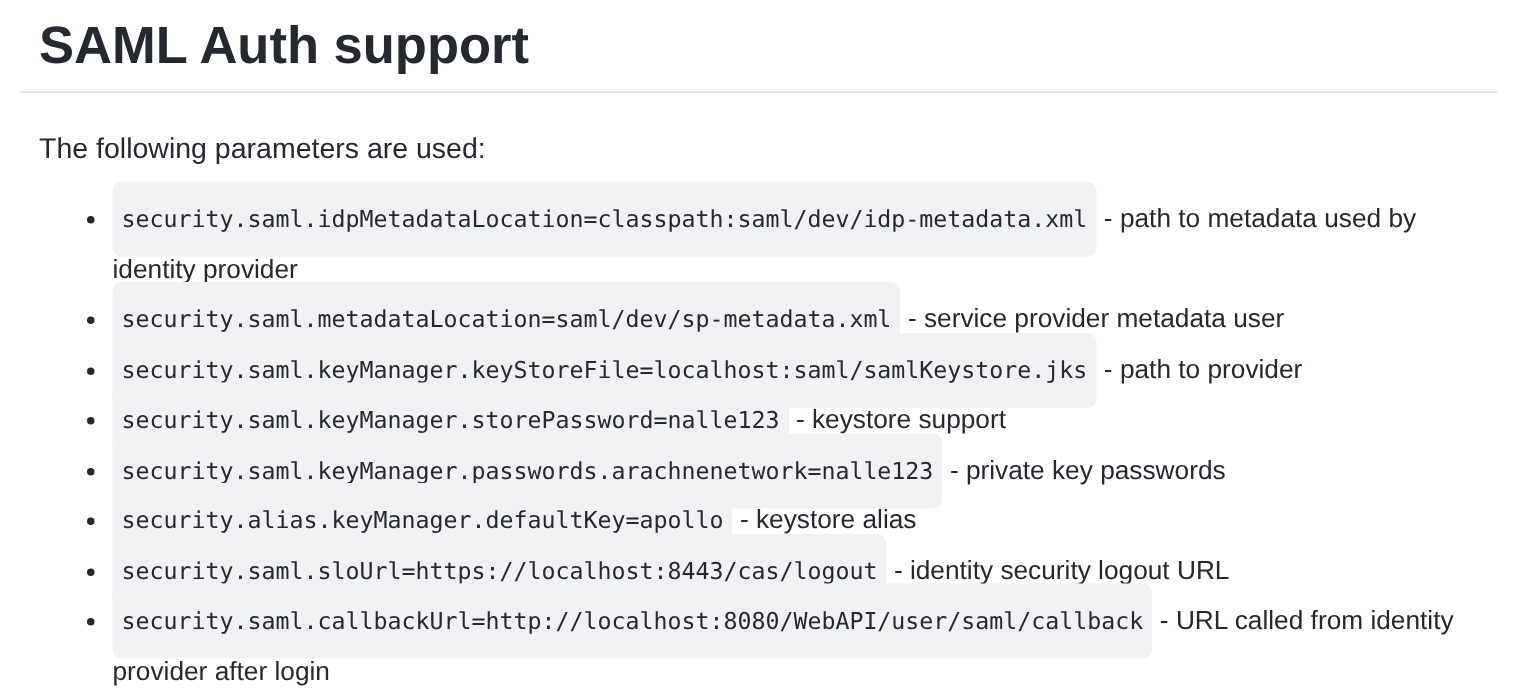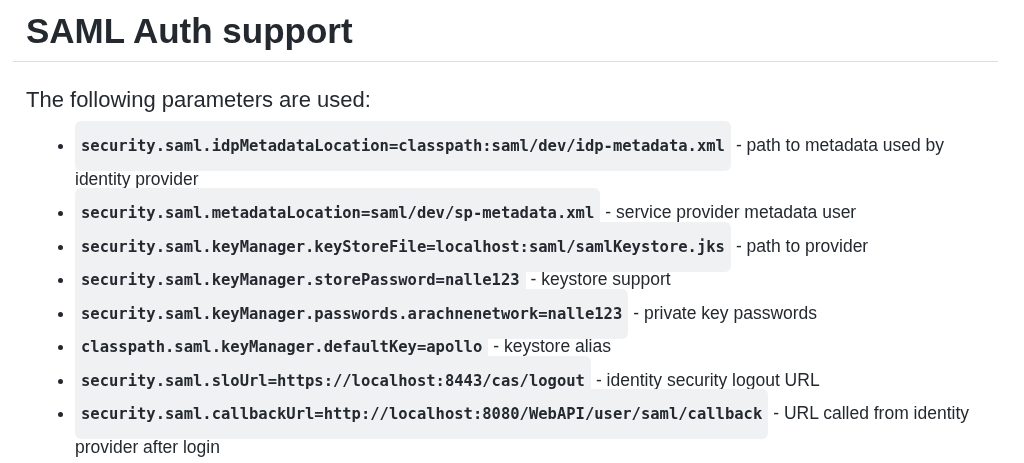--- a/index.html
+++ b/index.html
@@ -26,21 +26,21 @@
     margin: 14px 0 0;
     padding: 0 0 13px 13px;
     font-size: 35px;
     font-weight: 600;
     line-height: 34px;
     letter-spacing: 0;
     border-bottom: 1px solid var(--divider-border);
   }
   p.intro {
     margin: 26px 0 0 13px;
-    font-size: 22px;
+    font-size: 19px;
     line-height: 24px;
   }
   ul.params {
     margin: 17px 0 0;
     padding-left: 62px;
     list-style: disc outside;
   }
   ul.params li {
     font-size: 17.5px;
     line-height: 33.5px;
@@ -48,21 +48,20 @@
     margin: 0;
   }
   code.chip {
     font-family: "DejaVu Sans Mono", "Liberation Mono", monospace;
     font-size: 15.5px;
     line-height: 1;
     background: var(--code-background);
     border-radius: 6px;
     padding: 16px 6px;
     white-space: pre-wrap;
-    font-weight: bold;
   }
   span.desc {
     margin-left: 5px;
   }
 </style>
 </head>
 <body>
 
 <div class="page">
   <h1 class="title">SAML Auth support</h1>
@@ -72,19 +71,19 @@
       <li class="param"><code class="chip">security.saml.idpMetadataLocation=classpath:saml/dev/idp-metadata.xml</code><span class="desc">- path to metadata used by identity provider</span></li>
 
       <li class="param"><code class="chip">security.saml.metadataLocation=saml/dev/sp-metadata.xml</code><span class="desc">- service provider metadata user</span></li>
 
       <li class="param"><code class="chip">security.saml.keyManager.keyStoreFile=localhost:saml/samlKeystore.jks</code><span class="desc">- path to provider</span></li>
 
       <li class="param"><code class="chip">security.saml.keyManager.storePassword=nalle123</code><span class="desc">- keystore support</span></li>
 
       <li class="param"><code class="chip">security.saml.keyManager.passwords.arachnenetwork=nalle123</code><span class="desc">- private key passwords</span></li>
 
-      <li class="param"><code class="chip">classpath.saml.keyManager.defaultKey=apollo</code><span class="desc">- keystore alias</span></li>
+      <li class="param"><code class="chip">security.alias.keyManager.defaultKey=apollo</code><span class="desc">- keystore alias</span></li>
 
       <li class="param"><code class="chip">security.saml.sloUrl=https://localhost:8443/cas/logout</code><span class="desc">- identity security logout URL</span></li>
 
       <li class="param"><code class="chip">security.saml.callbackUrl=http://localhost:8080/WebAPI/user/saml/callback</code><span class="desc">- URL called from identity provider after login</span></li>
     </ul>
 </div>
 
 </body></html>

